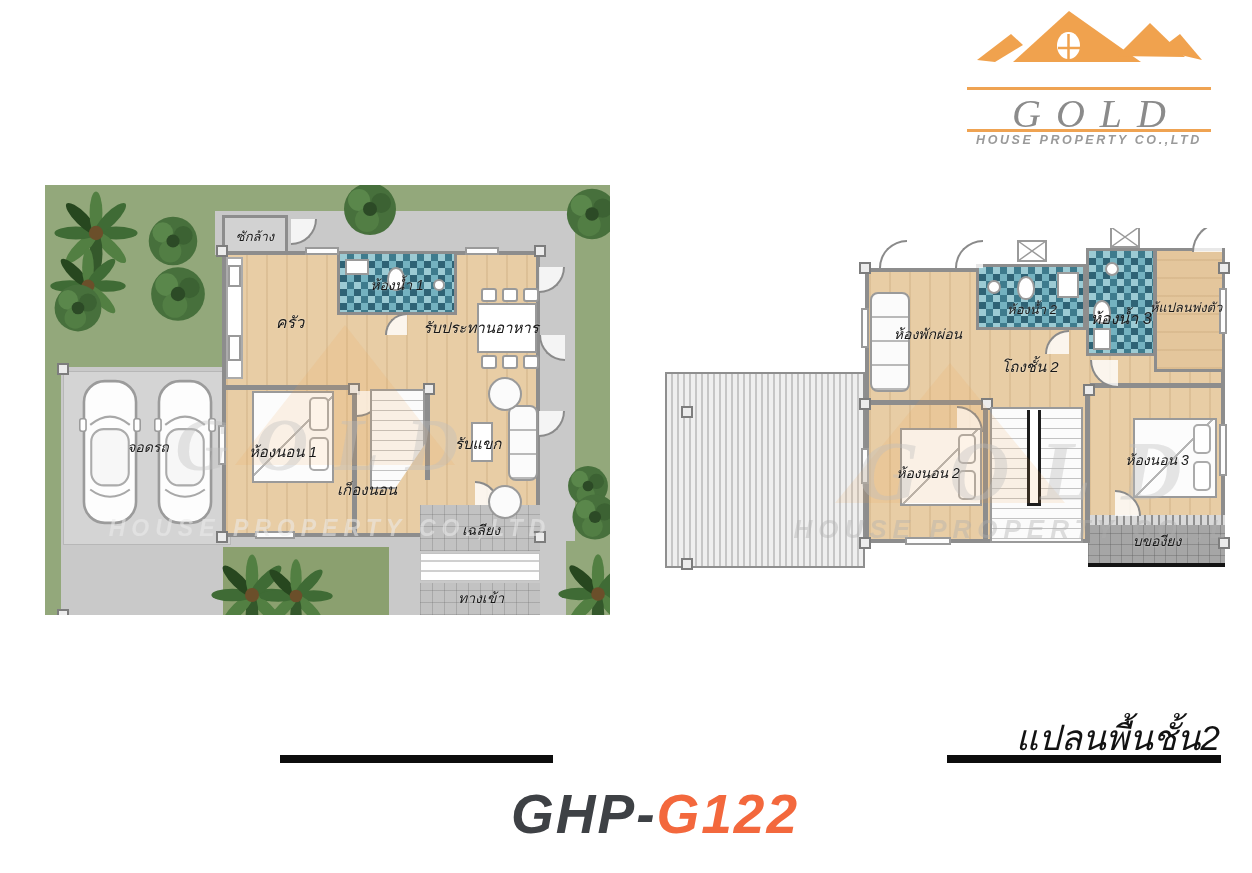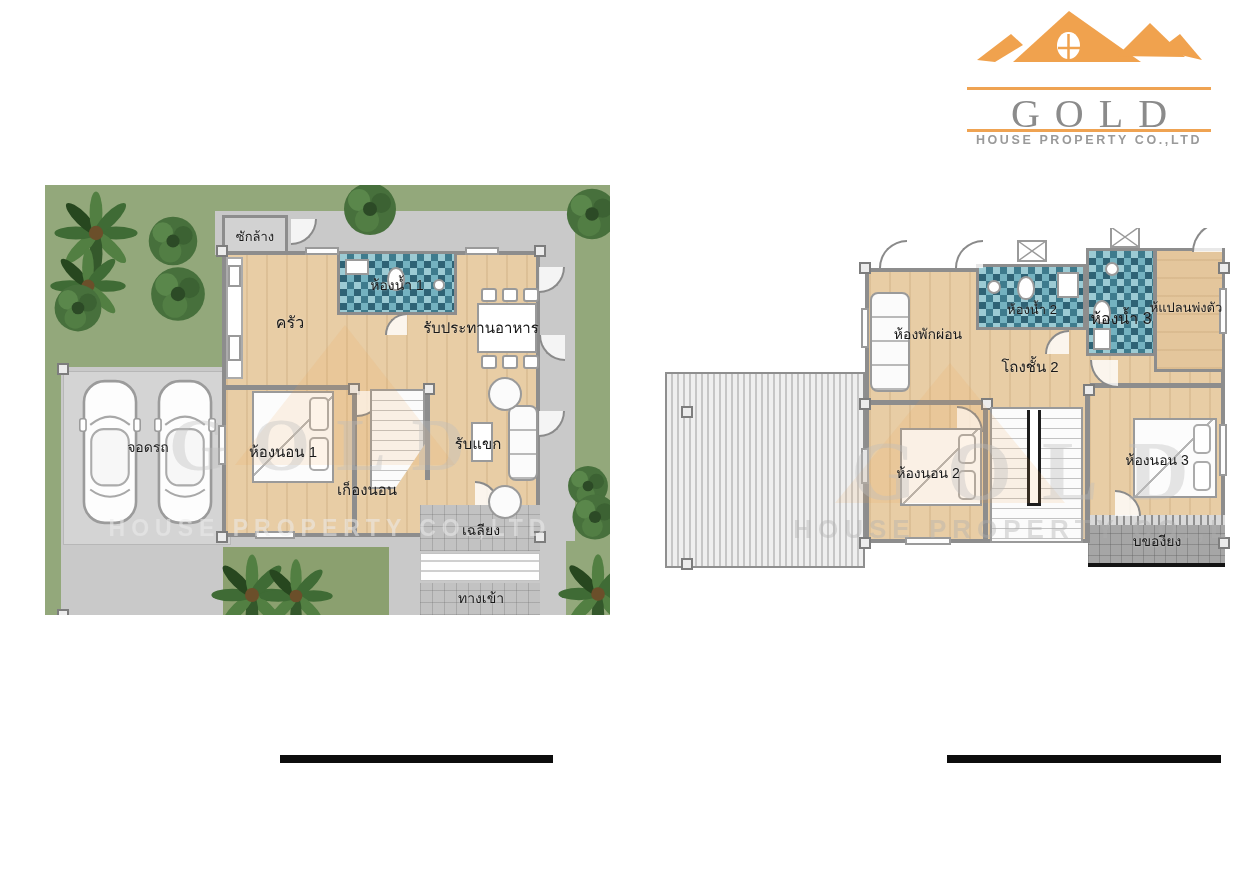--- a/index.html
+++ b/index.html
@@ -1,17 +1,17 @@
 <!DOCTYPE html>
 <html><head>
 <meta charset="utf-8">
 <style>
   html,body{margin:0;padding:0;background:#fff;}
   #canvas{position:relative;width:1252px;height:873px;background:#fff;overflow:hidden;
-          font-family:"Liberation Sans","DejaVu Sans",sans-serif;}
+          font-family:"Liberation Sans","DejaVu Sans",sans-serif;font-style:italic;}
   .abs{position:absolute;}
   .lbl{position:absolute;transform:translate(-50%,-50%);color:#181818;white-space:nowrap;
        font-size:14px;z-index:50;text-shadow:0 0 2px rgba(255,255,255,.55);}
   .grass{background:#93a87b;}
   .grass2{background:#8ba06f;}
   .pave{background:#c9c9c9;}
   .slab{background:#d4d4d4;border:1px solid #b7b7b7;}
   .wood{background:#e8cda5;background-image:repeating-linear-gradient(90deg,rgba(150,110,60,.14) 0 2px,transparent 2px 20px);}
   .wood2{background:#e4c69c;background-image:repeating-linear-gradient(0deg,rgba(150,110,60,.12) 0 2px,transparent 2px 18px);}
   .tiles{background:#5b98a8;background-image:conic-gradient(#3e7b8d 25%,#74b2c0 0 50%,#2f6375 0 75%,#9ccbd4 0);background-size:14px 14px;}
@@ -319,16 +319,20 @@
     <div class="lbl" style="left:456px;top:90px;font-size:16px;">ห้องน้ำ 3</div>
     <div class="lbl" style="left:521px;top:79px;font-size:13px;">ห้แปลนพ่งตัว</div>
     <div class="lbl" style="left:365px;top:139px;font-size:15px;">โถงชั้น 2</div>
     <div class="lbl" style="left:263px;top:245px;font-size:14px;">ห้องนอน 2</div>
     <div class="lbl" style="left:492px;top:232px;font-size:14px;">ห้องนอน 3</div>
     <div class="lbl" style="left:492px;top:313px;font-size:14px;">บของียง</div>
   </div>
 
   <div class="capbar" style="left:280px;top:755px;width:273px;"></div>
 
+  <div class="caption" style="left:920px;top:710px;width:300px;">แปลนพื้นชั้น2</div>
   <div class="capbar" style="left:947px;top:755px;width:274px;"></div>
 
+  <div id="model">
+    <span style="color:#3e4145;">GHP-</span><span style="color:#f3683d;">G122</span>
+  </div>
 
 </div>
 
 </body></html>

